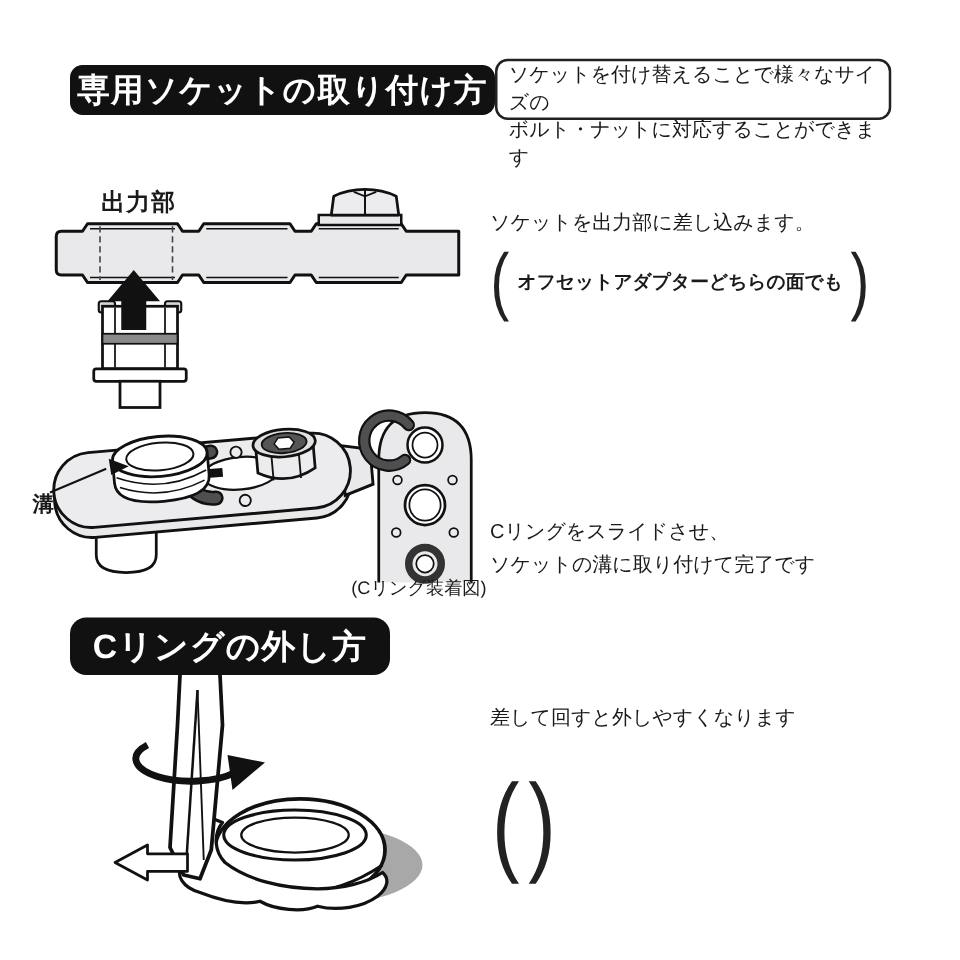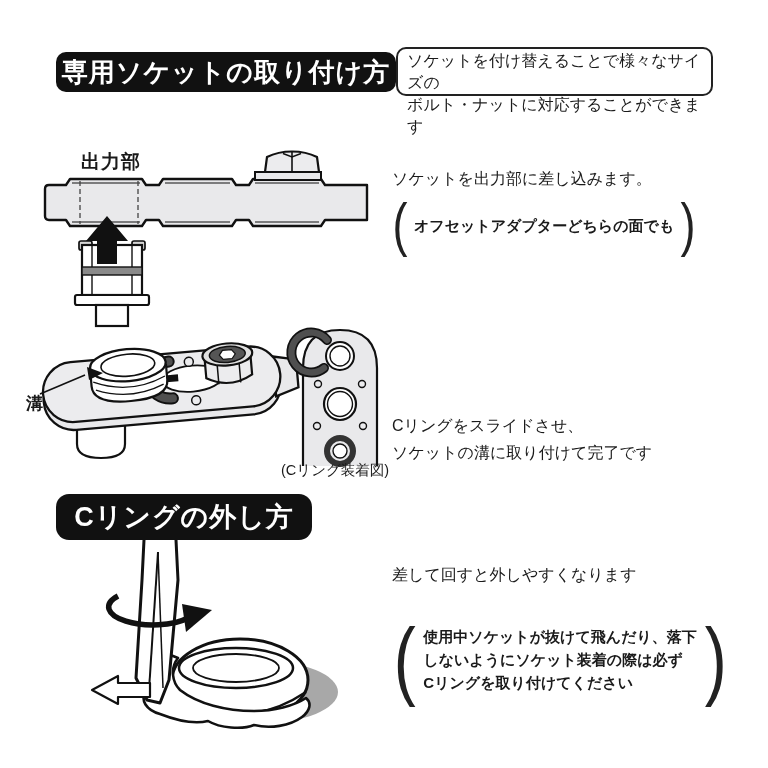--- a/index.html
+++ b/index.html
@@ -190,21 +190,16 @@
     </g>
 
     <polygon points="42,150 68,136 68,143 100,143 100,157 68,157 68,164" fill="#fff" stroke="#111" stroke-width="2.2" stroke-linejoin="round"></polygon>
   </svg>
 
   <div class="step-text step3">
     <div>差して回すと外しやすくなります</div>
   </div>
   <div class="paren-note note3">
     <span class="paren">(</span>
-    <div class="note-lines">
-      <div>使用中ソケットが抜けて飛んだり、落下</div>
-      <div>しないようにソケット装着の際は必ず</div>
-      <div>Cリングを取り付けてください</div>
-    </div>
     <span class="paren">)</span>
   </div>
 
 </div>
 
 </body></html>

